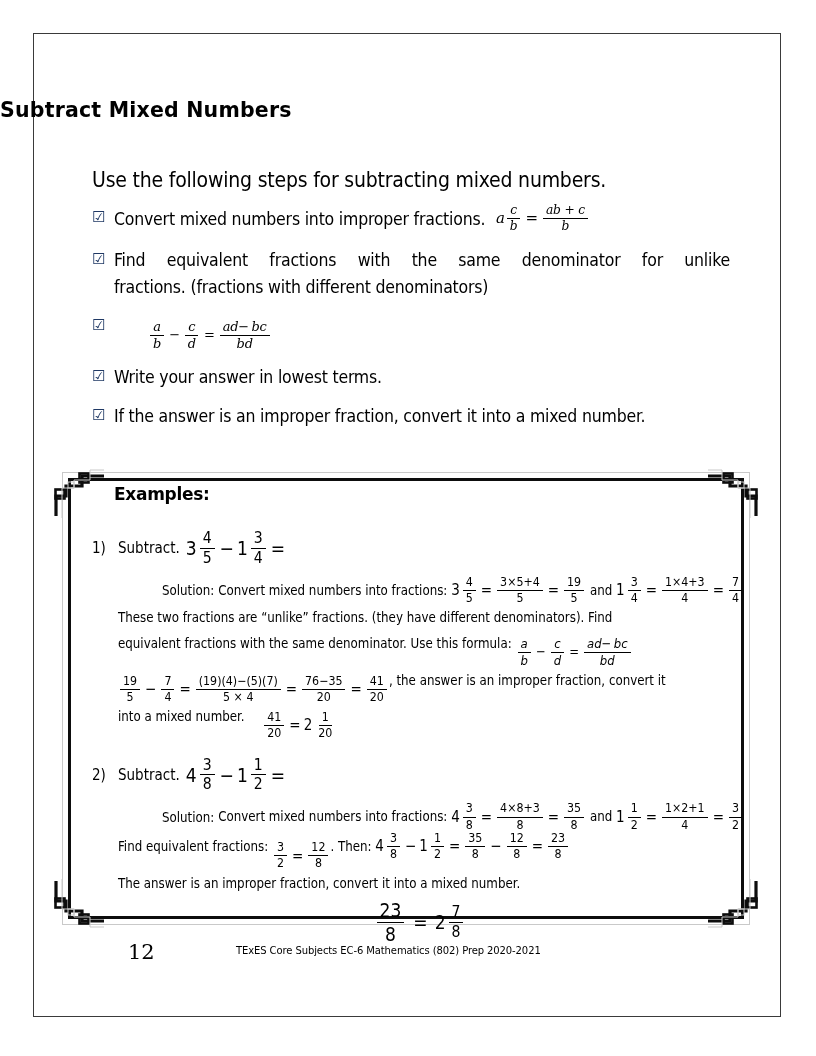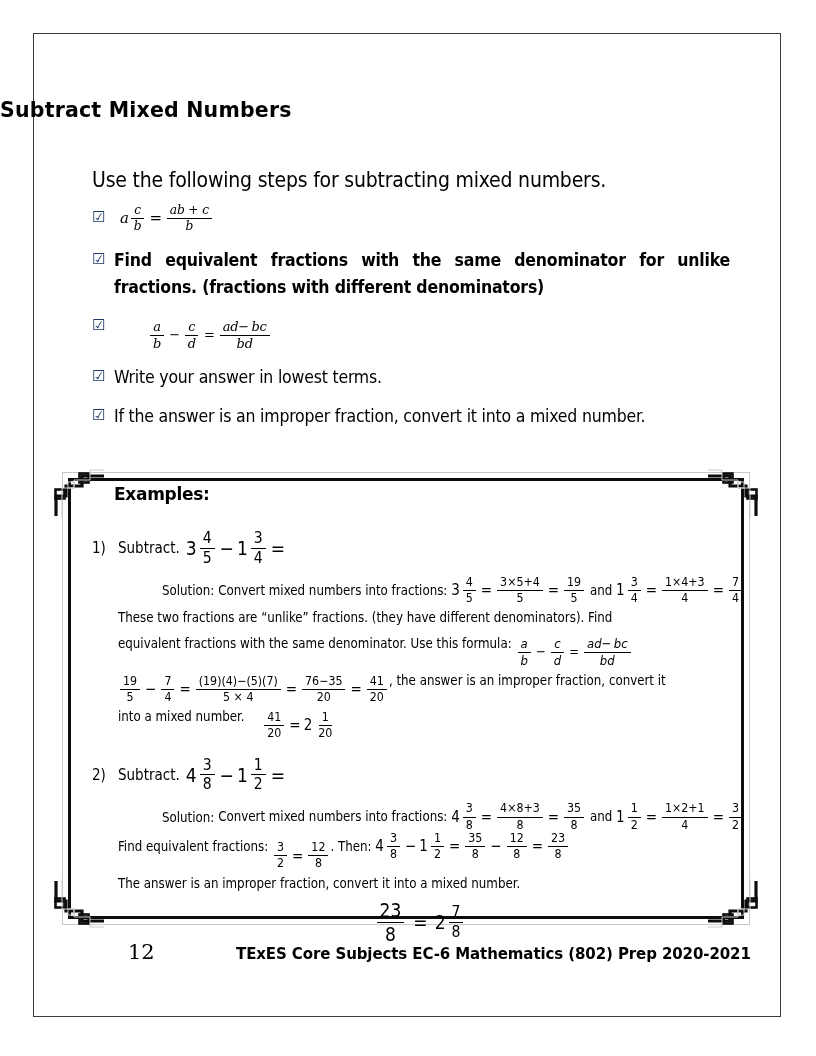--- a/index.html
+++ b/index.html
@@ -68,21 +68,20 @@
   }
   .bullet-body {
     flex: 1 1 auto;
     font-family: "DejaVu Sans Condensed", "DejaVu Sans", sans-serif;
     font-size: 17.5px;
     letter-spacing: -0.2px;
     line-height: 1.55;
   }
   .bullet-body.justify {
     text-align: justify;
-    font-weight: bold;
   }
   .bullet-body.justify > .jline {
     display: block;
   }
   .bullet-body.justify > .jline.stretch {
     text-align: justify;
     text-align-last: justify;
   }
   .inline-math {
     display: inline-block;
@@ -243,39 +242,40 @@
     left: 128px;
     top: 0;
     font-family: "DejaVu Serif", serif;
     font-size: 21px;
   }
   .footer-title {
     position: absolute;
     left: 236px;
     top: 5px;
     font-family: "DejaVu Sans", sans-serif;
-    font-weight: bold;
-    font-size: 15px;
+    font-weight: normal;
+    font-size: 10px;
     letter-spacing: -0.1px;
   }
 </style>
 </head>
 <body>
 
 <div class="page-frame"></div>
 
 <div class="doc-title">Subtract Mixed Numbers</div>
 
 <div class="steps-block">
 
   <div class="intro-line">Use the following steps for subtracting mixed numbers.</div>
 
   <div class="bullet-row">
     <span class="bullet-mark" style="color: rgb(31, 56, 100);">☑</span>
     <span class="bullet-body">
+      <span>Convert mixed numbers into improper fractions.</span>
       <span class="inline-math">
         <span class="mrow m-lg">
           <span class="mi">a</span>
           <span class="frac small">
             <span class="num mi">c</span>
             <span class="den mi">b</span>
           </span>
           <span class="mo">=</span>
           <span class="frac small">
             <span class="num"><span class="mi">ab</span> + <span class="mi">c</span></span>

